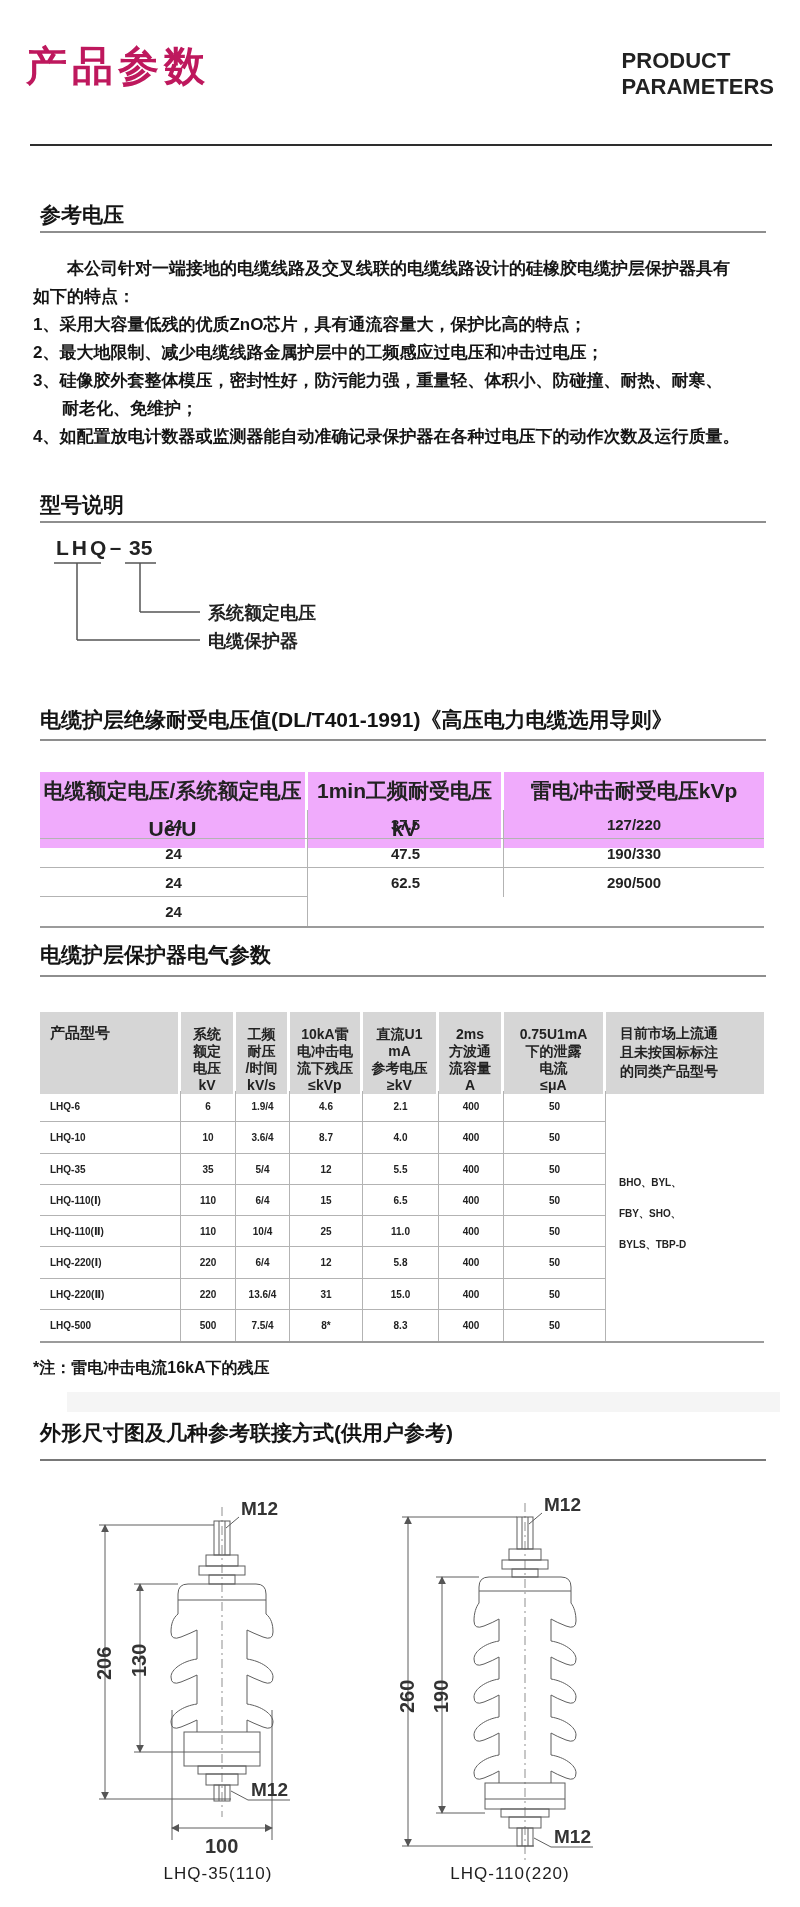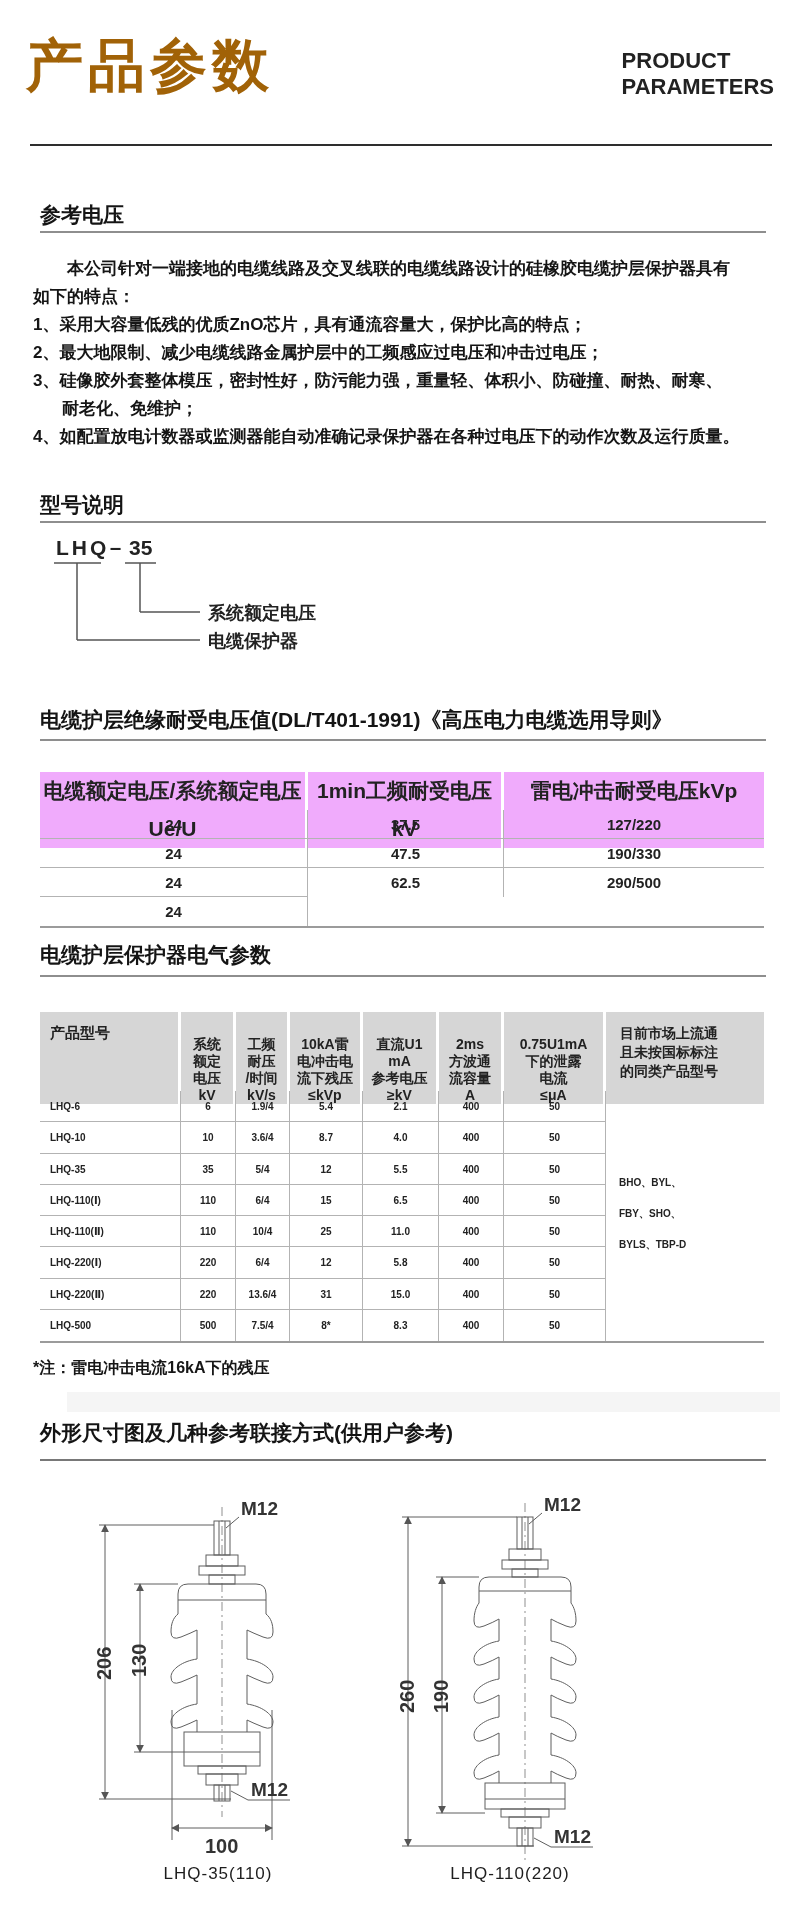--- a/index.html
+++ b/index.html
@@ -1,19 +1,19 @@
 <!DOCTYPE html>
 <html><head>
 <meta charset="utf-8">
 <style>
   html,body{margin:0;padding:0;}
   body{width:800px;height:1907px;position:relative;background:#ffffff;
        font-family:"Liberation Sans","DejaVu Sans",sans-serif;color:#1a1a1a;overflow:hidden;}
   .abs{position:absolute;}
-  #main-title{left:26px;top:28px;font-size:57px;font-weight:900;letter-spacing:5px;color:#a16207;}
+  #main-title{left:26px;top:39px;font-size:41px;font-weight:900;letter-spacing:5px;color:#be185d;}
   #en-title{right:26px;top:48px;text-align:left;font-size:22px;font-weight:800;line-height:26px;color:#222;}
   .rule-dark{left:30px;top:144px;width:742px;height:2px;background:#2e2e2e;}
   .sec-title{font-size:21px;font-weight:bold;color:#141414;left:40px;}
   .sec-rule{height:2px;background:#8e8e8e;left:40px;width:726px;}
   #features-text{left:33px;top:255px;width:745px;font-size:17px;font-weight:bold;line-height:28px;color:#151515;}
   #features-text .indent{text-indent:34px;}
   .feat-item{white-space:pre-line;padding-left:29px;text-indent:-29px;}
   
   .model-svg text{font-family:"Liberation Sans","DejaVu Sans",sans-serif;font-weight:bold;fill:#222;}
   .model-svg line{stroke:#555;stroke-width:1.5;}
@@ -23,21 +23,21 @@
   .t1-head>div{background:#f0abfc;font-size:21px;font-weight:bold;text-align:center;line-height:38px;
                border-right:3px solid #fff;box-sizing:border-box;color:#222;}
   .t1-head>div:last-child{border-right:none;}
   .t1-body{display:grid;grid-template-columns:268px 196px 260px;grid-auto-rows:29px;border-bottom:2px solid #9b9b9b;}
   .t1-body>div{font-size:15px;font-weight:bold;text-align:center;line-height:29px;color:#222;
                border-right:1px solid #b3b3b3;border-bottom:1px solid #b3b3b3;box-sizing:border-box;}
   .t1-body>div:nth-child(3n){border-right:none;}
   .t1-body>div:nth-last-child(-n+3){border-bottom:none;}
   .t2{left:40px;top:1012px;width:724px;}
   .t2-head{display:grid;grid-template-columns:141px 55px 54px 73px 76px 65px 102px 158px;height:79px;}
-  .t2-head>div{background:#d6d6d6;font-size:14px;font-weight:bold;text-align:center;padding-top:24px;
+  .t2-head>div{background:#d6d6d6;font-size:14px;font-weight:bold;text-align:center;padding-top:14px;
                line-height:17px;border-right:3px solid #fff;box-sizing:border-box;white-space:pre-line;color:#222;}
   .t2-head>div:first-child{text-align:left;padding-left:10px;padding-top:12px;font-size:15px;}
   .t2-head>div:last-child{border-right:none;text-align:left;padding-left:14px;padding-top:12px;line-height:19px;}
   .t2-body{display:grid;grid-template-columns:141px 55px 54px 73px 76px 65px 102px 158px;
            grid-auto-rows:31.25px;border-bottom:2px solid #9b9b9b;}
   .t2-body>div{font-size:10px;font-weight:bold;text-align:center;line-height:31.25px;color:#222;
                border-right:1px solid #b3b3b3;border-bottom:1px solid #b3b3b3;box-sizing:border-box;}
   .t2-body>div.model-cell{text-align:left;padding-left:10px;}
   .t2-body>div.merged{grid-column:8;grid-row:1/9;border:none;text-align:left;padding-left:13px;
                       padding-top:76px;line-height:31px;white-space:pre-line;}
@@ -147,21 +147,21 @@
 的同类产品型号</div>
   </div>
   <div class="t2-body">
     <div class="merged">BHO、BYL、
 FBY、SHO、
 BYLS、TBP-D</div>
 
     <div class="model-cell">LHQ-6</div>
     <div>6</div>
     <div>1.9/4</div>
-    <div>5.4</div>
+    <div>4.6</div>
     <div>2.1</div>
     <div>400</div>
     <div>50</div>
 
     <div class="model-cell">LHQ-10</div>
     <div>10</div>
     <div>3.6/4</div>
     <div>8.7</div>
     <div>4.0</div>
     <div>400</div>

